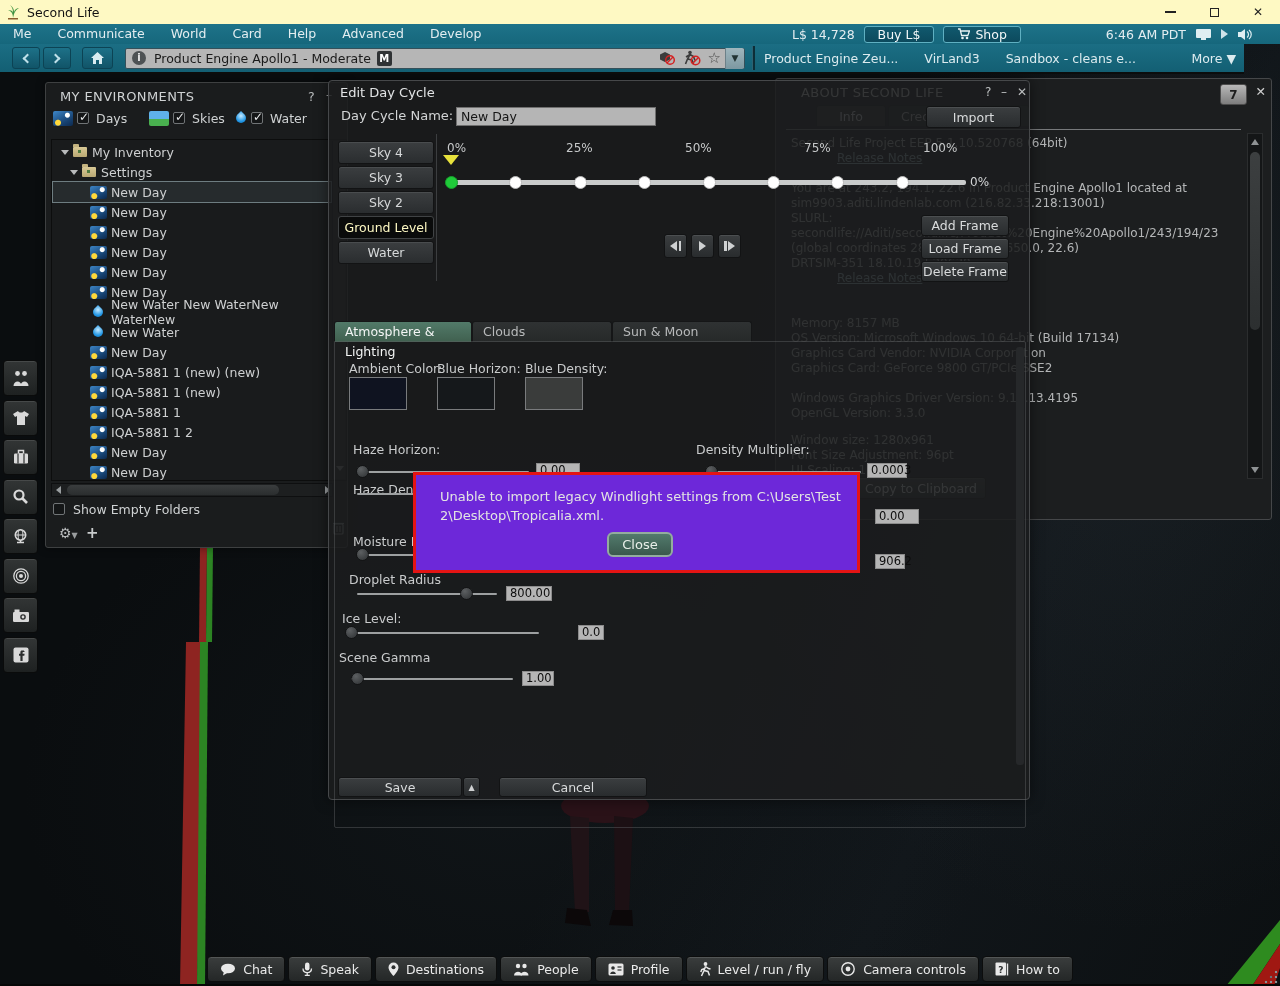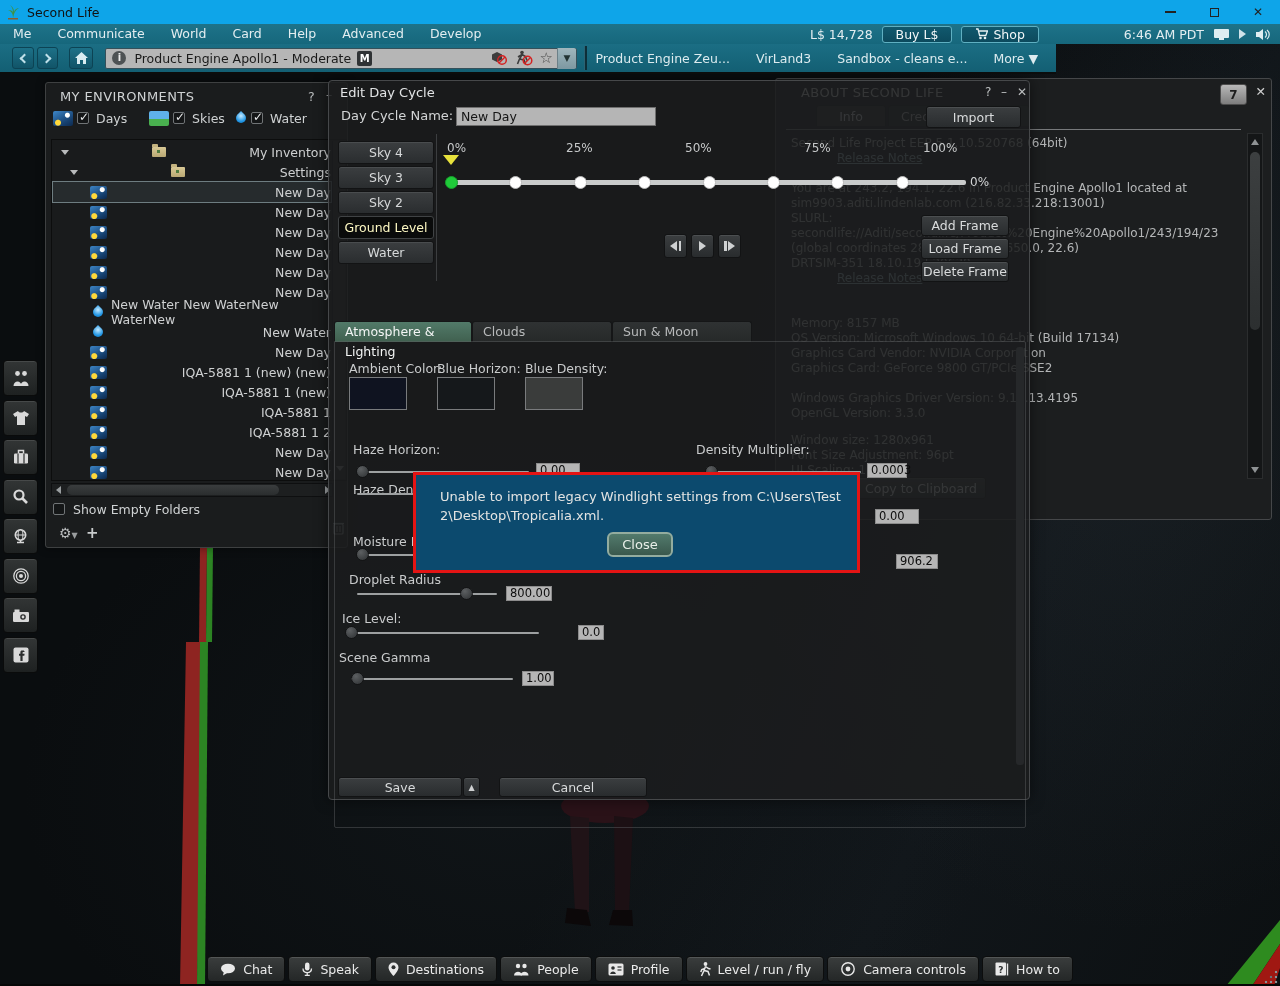--- a/index.html
+++ b/index.html
@@ -17,38 +17,38 @@
   .grip{position:absolute;right:1px;bottom:1px;width:16px;height:16px;
     background:
       radial-gradient(circle at 13px 13px,#8a9296 1.2px,transparent 1.6px),
       radial-gradient(circle at 8px 13px,#8a9296 1.2px,transparent 1.6px),
       radial-gradient(circle at 3px 13px,#8a9296 1.2px,transparent 1.6px),
       radial-gradient(circle at 13px 8px,#8a9296 1.2px,transparent 1.6px),
       radial-gradient(circle at 8px 8px,#6a7276 1.2px,transparent 1.6px),
       radial-gradient(circle at 13px 3px,#8a9296 1.2px,transparent 1.6px);}
 
   
-  .titlebar{position:absolute;left:0;top:0;width:1280px;height:24px;background:#0ea5e9;color:#111;
+  .titlebar{position:absolute;left:0;top:0;width:1280px;height:24px;background:#fef9c3;color:#111;
     display:flex;align-items:center;z-index:40;font-size:12.5px;}
   .titlebar .title{margin-left:6px;}
   .wc{margin-left:auto;display:flex;align-items:center;height:100%;}
   .wcb{width:44px;height:100%;display:flex;align-items:center;justify-content:center;color:#222;font-size:12px;}
   .wc-min-g{display:block;width:11px;height:1.5px;background:#222;}
   .wc-max-g{display:block;width:9px;height:9px;border:1.5px solid #222;}
 
   .menubar{position:absolute;left:0;top:24px;width:1280px;height:20px;z-index:40;
     background:linear-gradient(#1e7389,#16677c);display:flex;align-items:center;color:#e3edf0;}
   .menu-item{padding:0 13px;line-height:20px;}
-  .mb-right{margin-left:auto;display:flex;align-items:center;gap:9px;padding-right:10px;}
+  .mb-right{margin-left:auto;display:flex;align-items:center;gap:9px;padding-right:28px;}
   .tealbtn{background:linear-gradient(#11596e,#0c4a5d);border:1px solid #5fb0c2;border-radius:3px;
     color:#f2f7f8;padding:0 13px;line-height:15px;height:17px;display:flex;align-items:center;gap:5px;}
 
-  .navbar{position:absolute;left:0;top:44px;width:1056px;height:30px;z-index:40;
+  .navbar{position:absolute;left:0;top:44px;width:1244px;height:30px;z-index:40;
     background:linear-gradient(#1b6e84,#135f73);border-bottom:2px solid #0b0d0d;
-    display:flex;align-items:center;padding:0 10px 0 12px;}
+    display:flex;align-items:center;padding:0 0 0 12px;}
   .navbtn{width:28px;height:22px;border-radius:3px;background:linear-gradient(#1d7188,#115468);
     border:1px solid #0c4354;display:flex;align-items:center;justify-content:center;margin-right:3px;}
   .chev{width:7px;height:7px;border-left:2px solid #bfe0e9;border-bottom:2px solid #bfe0e9;transform:rotate(45deg);margin-left:3px;}
   .chev.r{transform:rotate(-135deg);margin-left:-3px;}
   .addrbar{height:21px;width:620px;background:#b6b6b6;border:1px solid #35505a;border-radius:2px;
     display:flex;align-items:center;padding:0 0 0 6px;margin-left:9px;color:#1a1a1a;}
   .iinfo{width:14px;height:14px;border-radius:50%;background:#4e5254;color:#ededed;font-size:10px;
     font-weight:bold;text-align:center;line-height:14px;flex:0 0 auto;}
   .iinfo::after{content:"i";}
   .addr-text{margin:0 6px 0 8px;white-space:nowrap;}
@@ -77,21 +77,21 @@
   .fi-day{background:radial-gradient(circle at 25% 78%,#ffd83a 0 2.5px,rgba(0,0,0,0) 3.5px),
     radial-gradient(circle at 72% 28%,#fff 0 2px,rgba(0,0,0,0) 3px),
     linear-gradient(150deg,#3d86c8,#16406f 70%,#0d2a4e);}
   .fi-sky{background:linear-gradient(180deg,#5fb1ea 0 55%,#49b04f 55%),#333;}
   .drop{width:10px;height:10px;border-radius:0 55% 55% 55%;transform:rotate(45deg);
     background:radial-gradient(circle at 35% 35%,#c4e9ff,#2196e4 60%,#0f6fb4);}
   .cb{width:12px;height:12px;background:#141617;border:1px solid #707476;border-radius:2px;position:absolute;}
   .cb.on::after{content:"✓";position:absolute;left:1px;top:-3px;font-size:12px;color:#e9ebec;font-weight:bold;}
   .flabel-env{position:absolute;color:#cfd2d3;}
   .tree{position:absolute;left:5px;top:56px;width:296px;height:342px;background:#191b1c;border:1px solid #0c0d0d;overflow:hidden;}
-  .trow{position:absolute;left:1px;right:15px;height:20px;display:flex;align-items:center;color:#ced0d1;justify-content:space-between;}
+  .trow{position:absolute;left:1px;right:15px;height:20px;display:flex;align-items:center;color:#ced0d1;}
   .trow.sel{background:#262b2d;outline:1px solid #6e7d81;}
   .arr{width:0;height:0;border-left:4px solid transparent;border-right:4px solid transparent;border-top:5px solid #b9bbbc;margin-right:4px;}
   .folder{width:14px;height:10px;background:linear-gradient(#d9c996,#b9a873);border-radius:1px;position:relative;margin-right:5px;flex:0 0 auto;}
   .folder::before{content:"";position:absolute;top:-3px;left:0;width:6px;height:3px;background:#c4b37f;border-radius:1px 1px 0 0;}
   .folder::after{content:"";position:absolute;left:4px;top:2px;width:5px;height:5px;background:radial-gradient(circle,#4f7b3e 0 1.6px,transparent 2px);}
   .ti-day{width:17px;height:13px;border-radius:2px;flex:0 0 auto;margin-right:4px;
     background:radial-gradient(circle at 25% 78%,#ffd83a 0 2.5px,rgba(0,0,0,0) 3.5px),
     radial-gradient(circle at 72% 28%,#fff 0 2px,rgba(0,0,0,0) 3px),
     linear-gradient(150deg,#3d86c8,#16406f 70%,#0d2a4e);}
   .ti-water{width:10px;height:10px;border-radius:0 55% 55% 55%;transform:rotate(45deg);flex:0 0 auto;margin:0 8px 0 3px;
@@ -171,21 +171,21 @@
     background:radial-gradient(circle at 35% 30%,#5d6062,#2d3032);border:1px solid #131415;}
   .valbox{position:absolute;height:15px;background:#b5b5b5;color:#0d0d0d;font-size:11.5px;line-height:13px;
     padding:0 3px;border:1px solid #8c8c8c;white-space:nowrap;}
   .dlg-vsb{position:absolute;left:687px;top:266px;width:8px;height:418px;background:#26282a;border-radius:3px;}
   .savebtn{position:absolute;left:9px;top:696px;width:124px;height:20px;}
   .savearrow{position:absolute;left:134px;top:696px;width:17px;height:20px;font-size:8px;color:#cfd1d2;}
   .cancelbtn{position:absolute;left:170px;top:696px;width:148px;height:20px;}
 
   
   .errdlg{position:absolute;left:413px;top:472px;width:447px;height:101px;z-index:30;
-    background:#0c4a6e;border:3px solid #e41414;}
+    background:#6d28d9;border:3px solid #e41414;}
   .errmsg{position:absolute;left:24px;top:12px;width:402px;font-size:13px;line-height:19px;color:#e3e4e3;}
   .errclose{position:absolute;left:191px;top:57px;width:66px;height:25px;border-radius:6px;
     background:linear-gradient(#527a6c,#3a584d);border:2px solid #93ac9f;color:#e9efe9;
     display:flex;align-items:center;justify-content:center;font-size:13px;}
 
   
   .bottombar{position:absolute;left:0;right:0;bottom:2px;height:30px;z-index:22;
     display:flex;align-items:center;justify-content:center;gap:3px;}
   .bb-btn{height:26px;border-radius:4px;background:linear-gradient(#3a3d3d,#242727);
     border:1px solid #0c0d0d;box-shadow:inset 0 1px rgba(255,255,255,.13);
@@ -620,21 +620,21 @@
       </span>
     <span class="valbox" style="left:193px;top:590px;width:32px">1.00</span>
 
     <span class="flab" style="left:367px;top:361px">Density Multiplier:</span>
     <span class="slider" style="left:377px;top:384px;width:155px">
         <span class="sl-track"></span>
         <span class="sl-knob" style="left:3%"></span>
       </span>
     <span class="valbox" style="left:538px;top:382px;width:40px">0.0003</span>
     <span class="valbox" style="left:546px;top:428px;width:44px">0.00</span>
-    <span class="valbox" style="left:567px;top:473px;width:42px">906.2</span>
+    <span class="valbox" style="left:546px;top:473px;width:30px">906.2</span>
 
     <span class="dlg-vsb"></span>
 
     <span class="btn savebtn">Save</span>
     <span class="btn savearrow">▲</span>
     <span class="btn cancelbtn">Cancel</span>
   </section>
 
   <section class="errdlg">
     <div class="errmsg">Unable to import legacy Windlight settings from C:\Users\Test 2\Desktop\Tropicalia.xml.</div>

